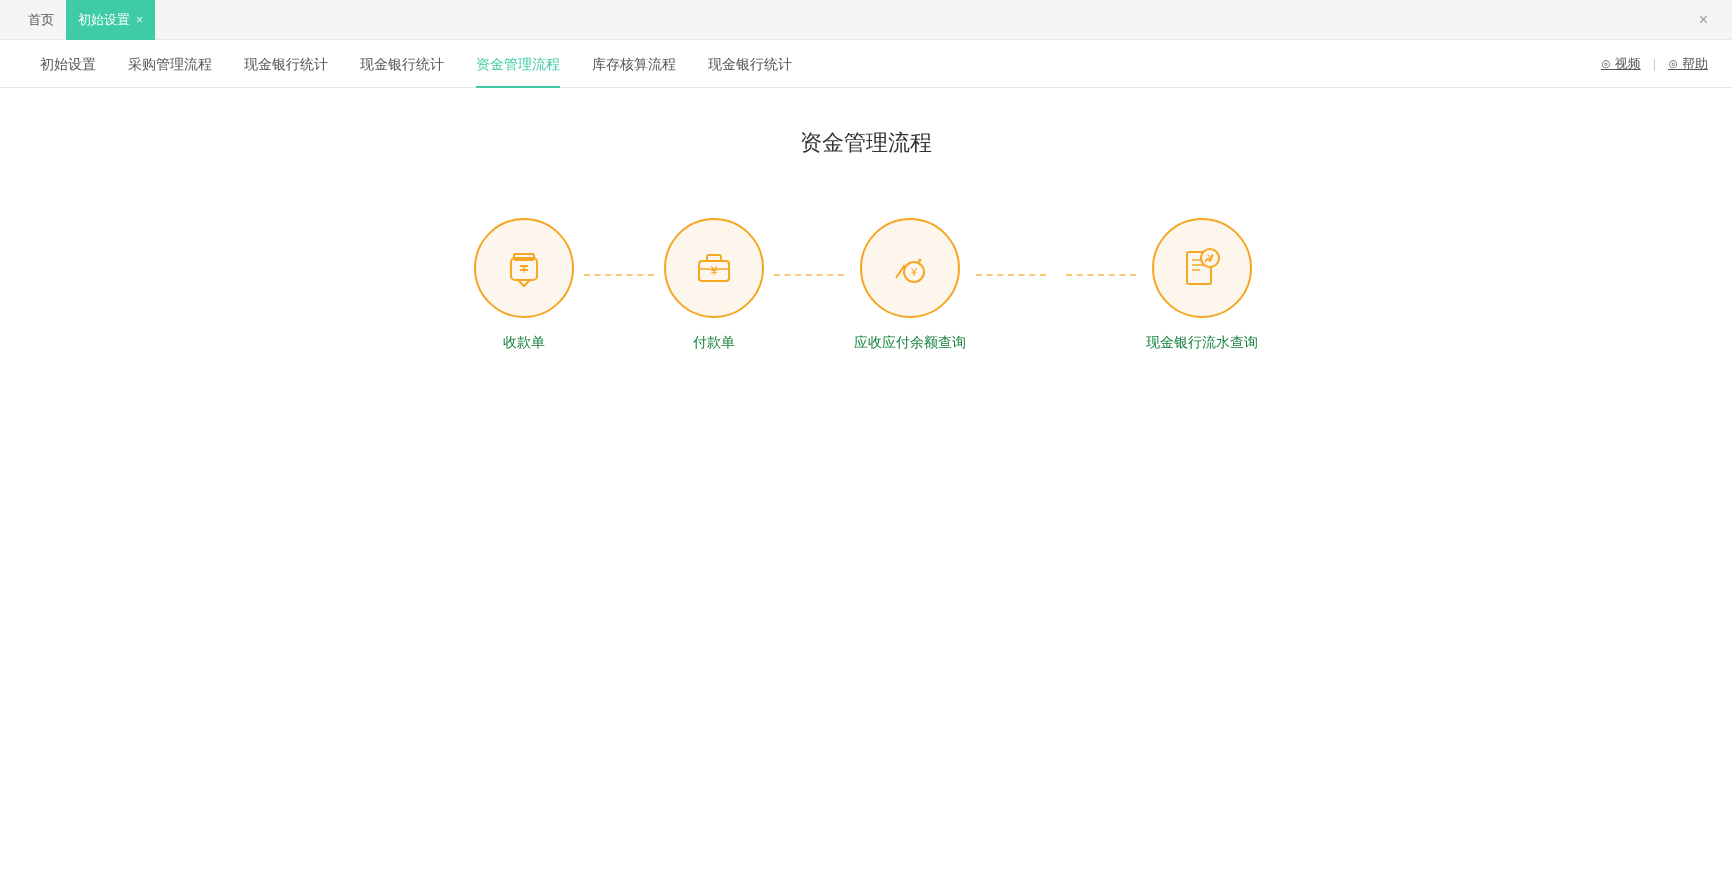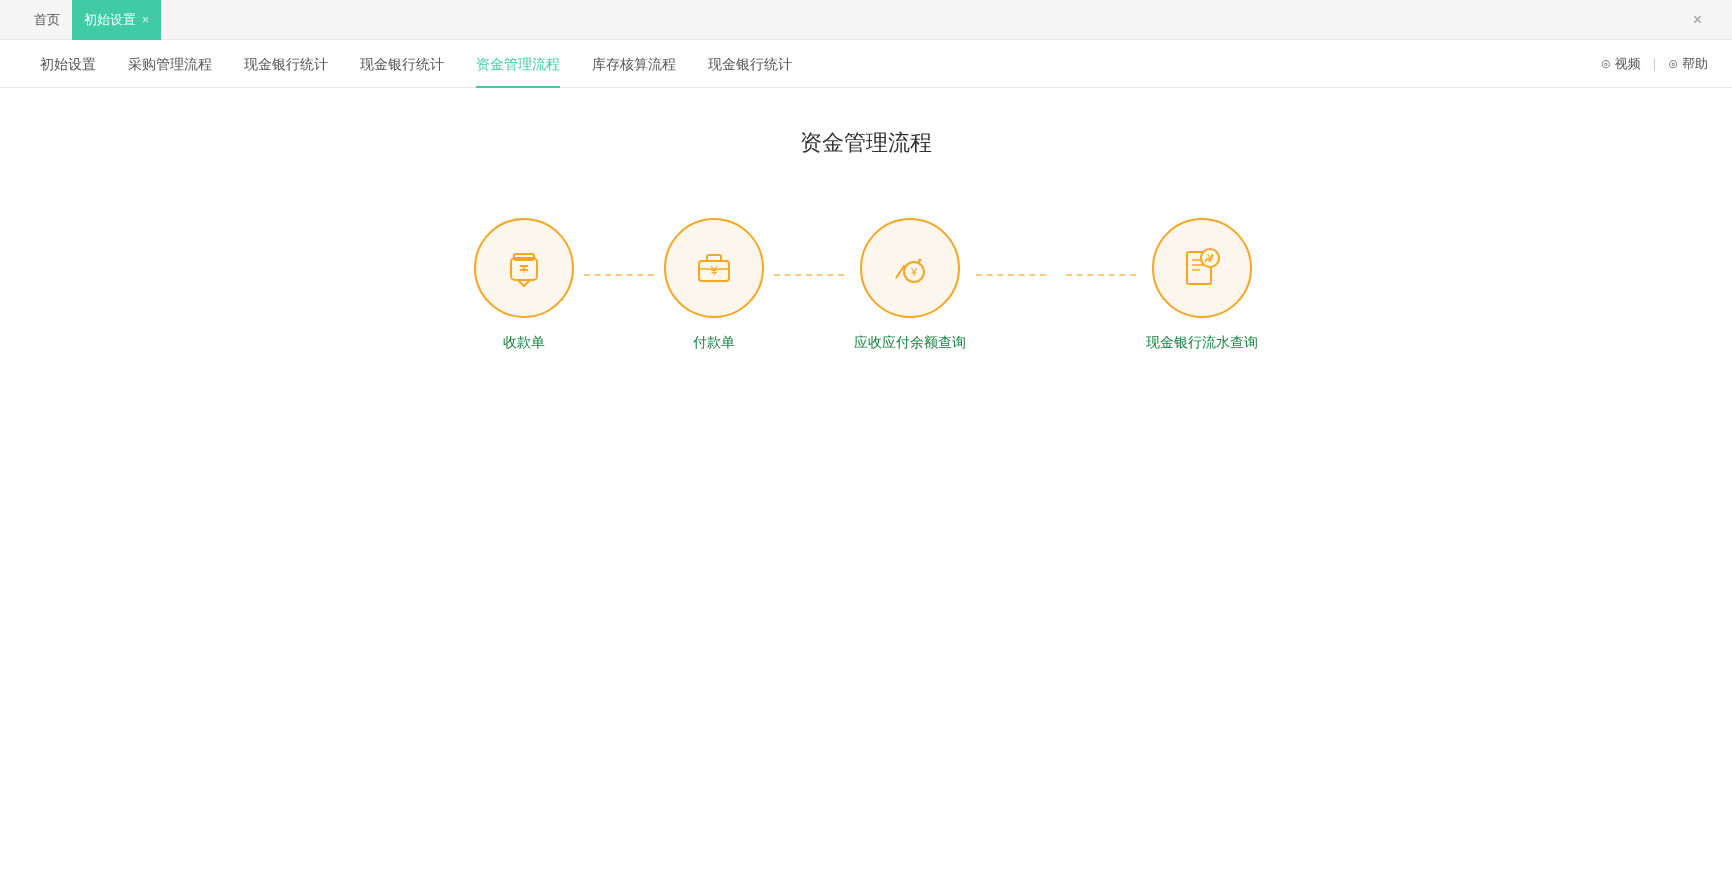--- a/index.html
+++ b/index.html
@@ -8,21 +8,21 @@
       background: #fff;
       color: #333;
       font-size: 14px;
     }
 
     
     .top-bar {
       display: flex;
       align-items: center;
       border-bottom: 1px solid #e8e8e8;
-      padding: 0 22px;
+      padding: 0 16px;
       height: 40px;
       background: #f5f5f5;
     }
     .tab-home {
       font-size: 13px;
       color: #555;
       padding: 0 12px;
       height: 40px;
       line-height: 40px;
       cursor: pointer;
@@ -92,20 +92,21 @@
       align-items: center;
       gap: 12px;
       font-size: 13px;
       color: #555;
     }
     .nav-right span {
       display: flex;
       align-items: center;
       gap: 3px;
       cursor: pointer;
+      text-decoration: underline;
     }
 
     
     .main-content {
       padding: 40px 0;
       display: flex;
       flex-direction: column;
       align-items: center;
     }
     .page-title {

